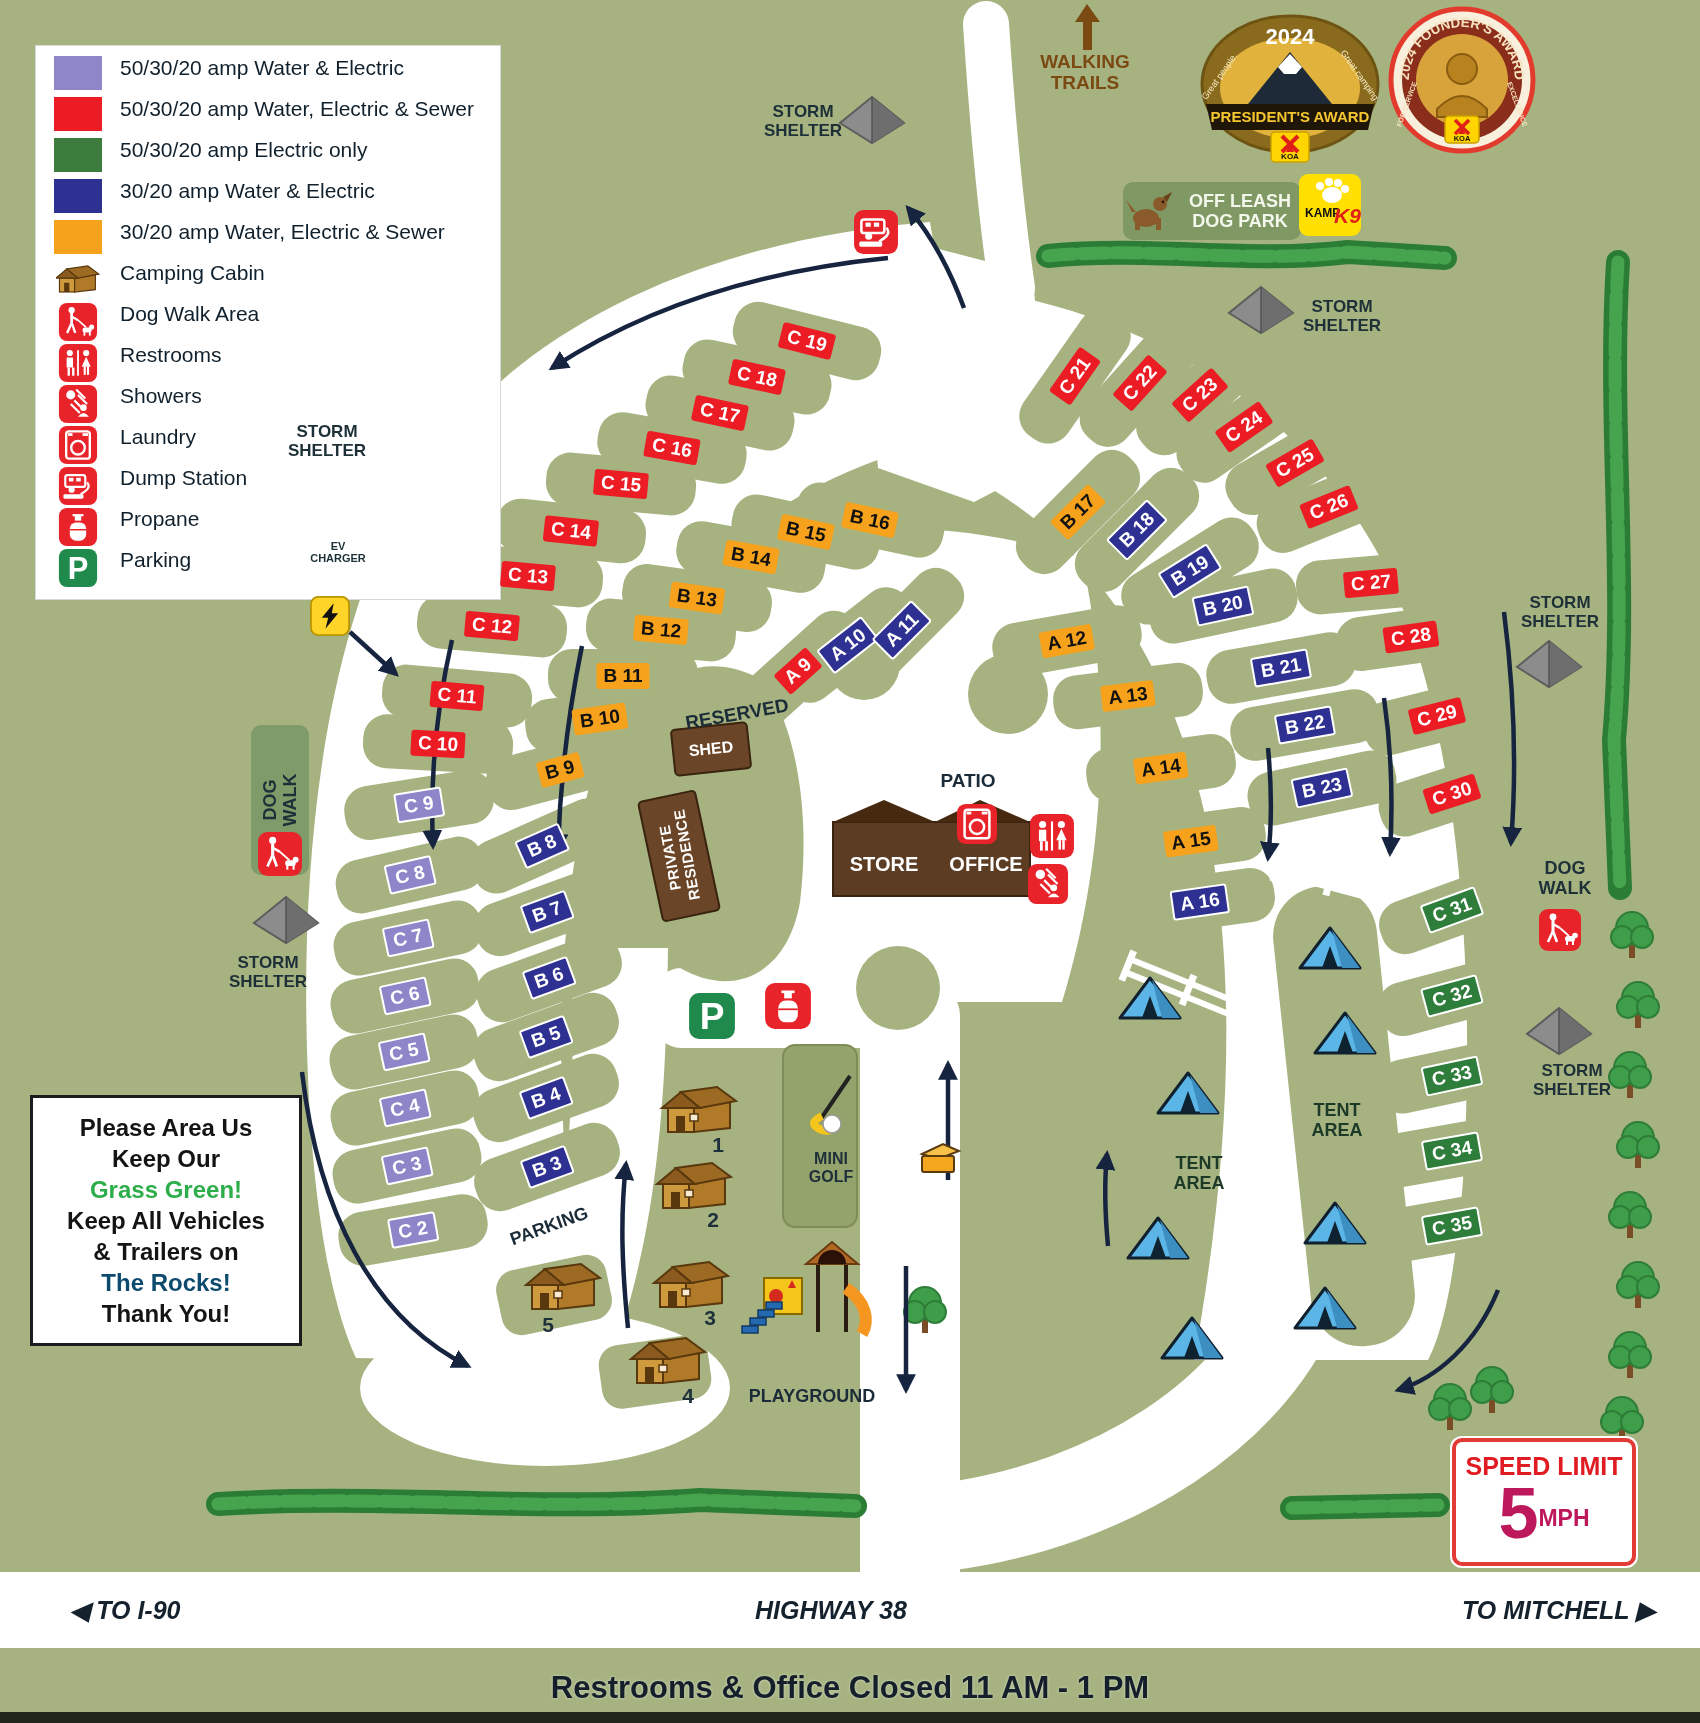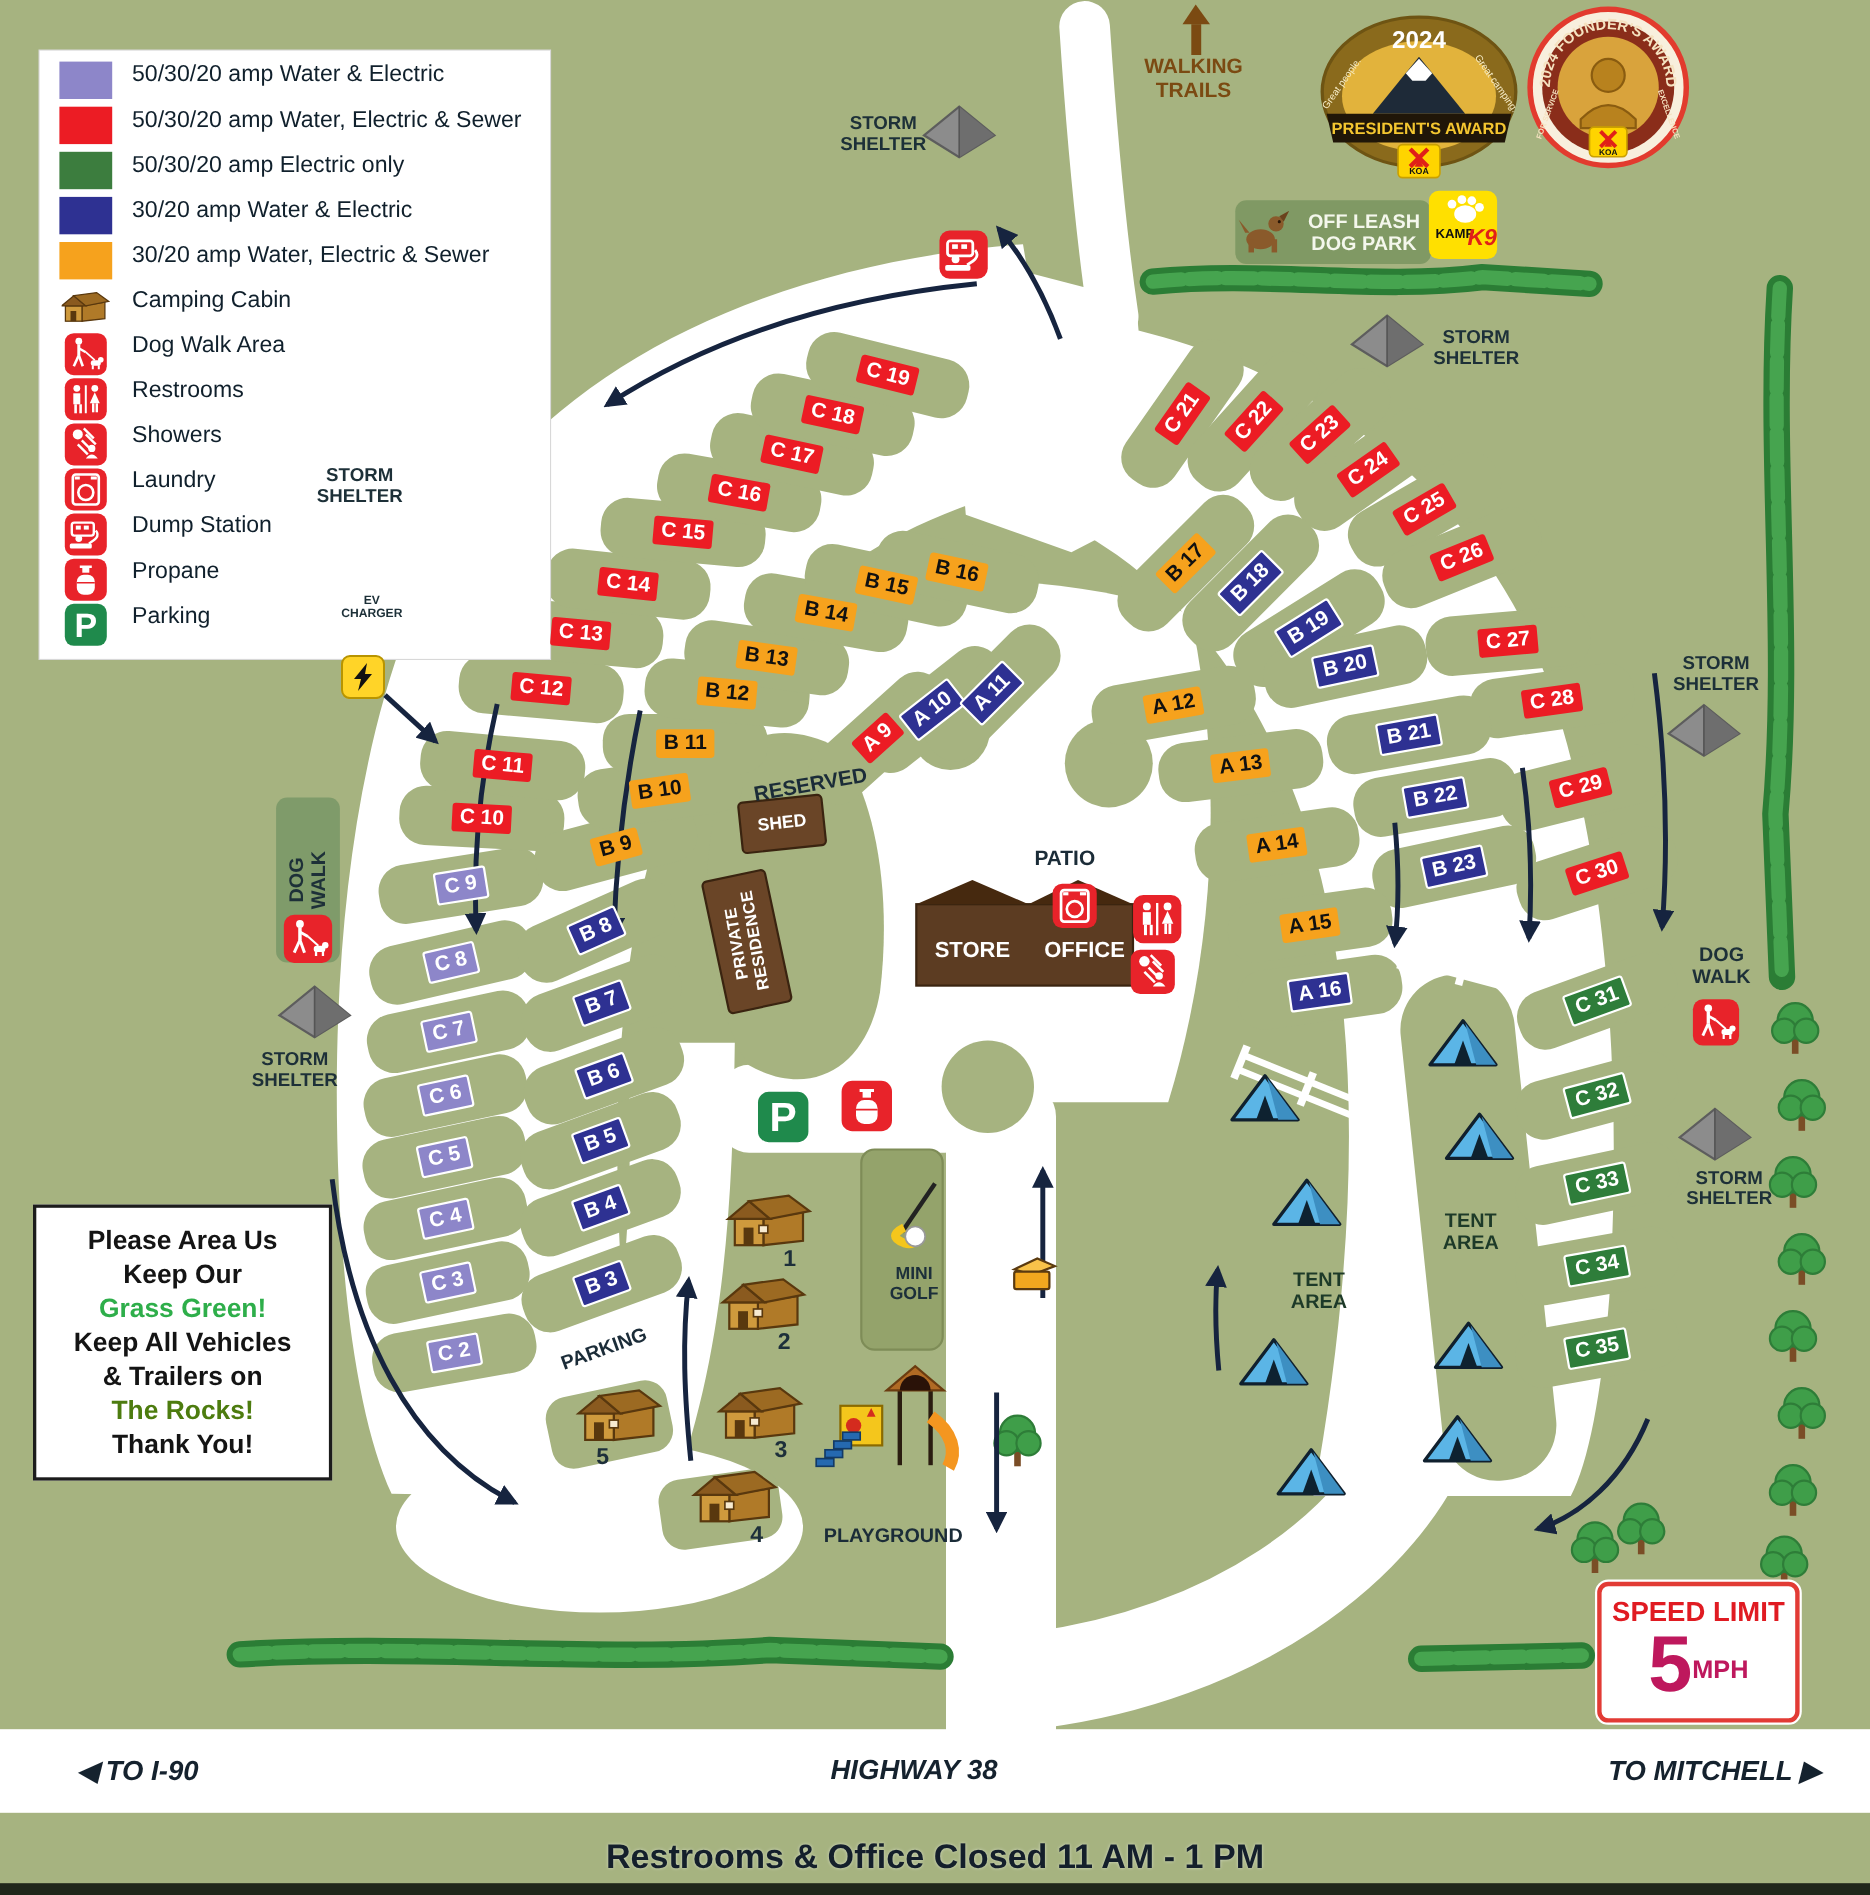--- a/index.html
+++ b/index.html
@@ -524,21 +524,21 @@
         <span class="llab">Parking</span>
       </div>
     </div>
 
   <div id="grass-sign">
       <div style="color: rgb(20, 20, 20);">Please Area Us</div>
       <div style="color: rgb(20, 20, 20);">Keep Our</div>
       <div style="color: rgb(46, 174, 74);">Grass Green!</div>
       <div style="color: rgb(20, 20, 20);">Keep All Vehicles</div>
       <div style="color: rgb(20, 20, 20);">&amp; Trailers on</div>
-      <div style="color: #4d7c0f;">The Rocks!</div>
+      <div style="color: #0c4a6e;">The Rocks!</div>
       <div style="color: rgb(20, 20, 20);">Thank You!</div>
     </div>
 
   <div id="speed-sign">
     <div class="sl1">SPEED LIMIT</div>
     <div class="slrow">
       <span class="sl5">5</span><span class="slmph">MPH</span>
     </div>
   </div>
 

